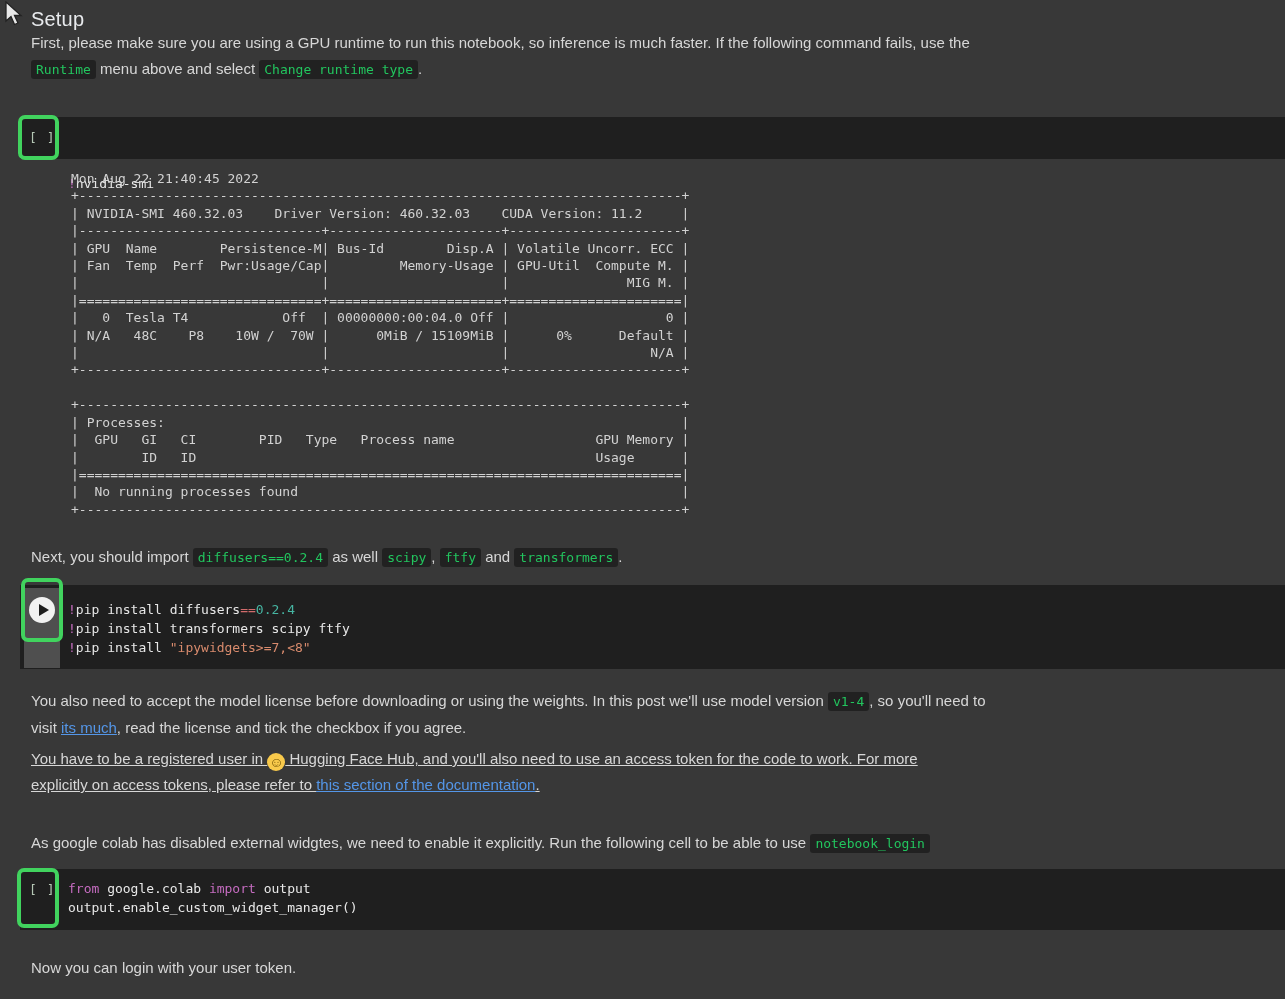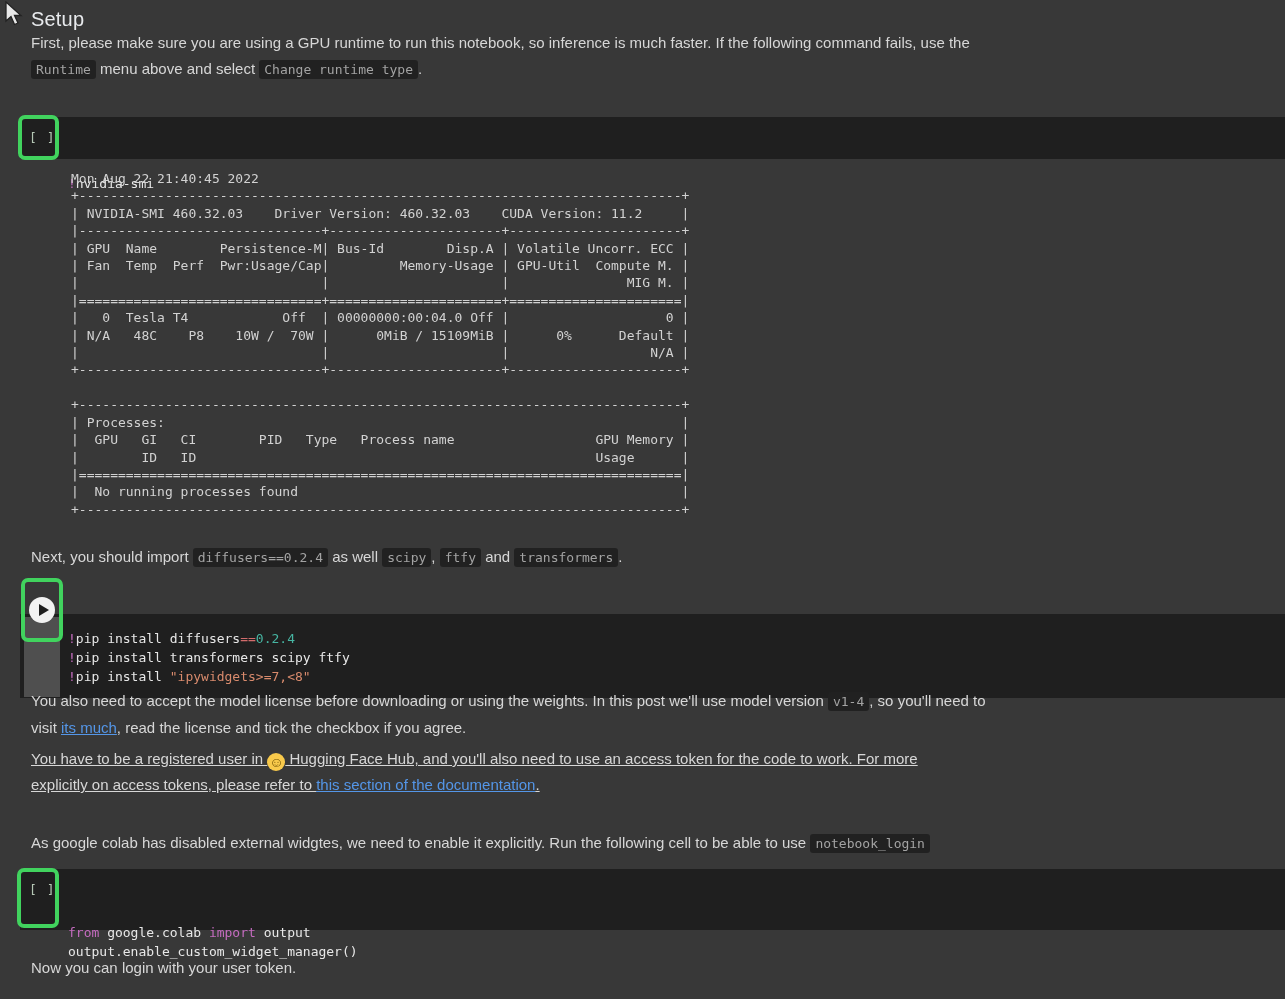--- a/index.html
+++ b/index.html
@@ -7,21 +7,21 @@
     width:1285px;height:999px;position:relative;overflow:hidden;
     background:#383838;
     font-family:"Liberation Sans","DejaVu Sans",sans-serif;
     color:#d9d9d9;
   }
   .mono{font-family:"DejaVu Sans Mono","Liberation Mono",monospace;}
   .abs{position:absolute;}
   .heading{left:31px;top:8px;font-size:20px;font-weight:500;color:#e8eaed;letter-spacing:.2px;}
   .para{left:31px;font-size:15px;line-height:26px;color:#d7d7d7;max-width:1180px;}
   .chip{
-    background:#212121;color:#a3a3a3;
+    background:#212121;color:#22c55e;
     font-family:"DejaVu Sans Mono","Liberation Mono",monospace;
     font-size:13px;padding:2px 5px;border-radius:3px;white-space:nowrap;
   }
   a.link{color:#5496e8;text-decoration:underline;cursor:pointer;}
   .cell{
     position:absolute;left:20px;right:0;background:#1f1f1f;
   }
   .code-line{font-size:13px;line-height:19px;white-space:pre;color:#e8e8e8;}
   .gutter-label{
     color:#b4c6b4;font-size:13px;letter-spacing:1px;
@@ -95,21 +95,21 @@
 |  GPU   GI   CI        PID   Type   Process name                  GPU Memory |
 |        ID   ID                                                   Usage      |
 |=============================================================================|
 |  No running processes found                                                 |
 +-----------------------------------------------------------------------------+</pre>
 
 <div class="abs para" style="top:544px;">
   <span>Next, you should import </span><span class="chip">diffusers==0.2.4</span><span> as well </span><span class="chip">scipy</span><span>, </span><span class="chip">ftfy</span><span> and </span><span class="chip">transformers</span><span>.</span>
 </div>
 
-<div class="cell" style="top:614px;height:84px;text-decoration:underline;">
+<div class="cell" style="top:585px;height:84px;text-decoration:underline;">
   <div class="gutter-grey" style="left:4px;top:3px;width:36px;height:80px;"></div>
   <div class="abs" style="left:48px;top:15px;">
     <div class="code-line mono"><span class="kw">!</span><span>pip install diffusers</span><span class="op">==</span><span class="num">0.2.4</span></div>
     <div class="code-line mono"><span class="kw">!</span><span>pip install transformers scipy ftfy</span></div>
     <div class="code-line mono"><span class="kw">!</span><span>pip install </span><span class="str">"ipywidgets&gt;=7,&lt;8"</span></div>
   </div>
 </div>
 <div class="play-btn" style="left:29px;top:597px;">
   <div class="play-tri"></div>
 </div>
@@ -124,21 +124,21 @@
   <span>You have to be a registered user in </span><span class="emoji-face">☺</span><span> Hugging Face Hub, and you'll also need to use an access token for the code to work. For more</span><br>
   <span>explicitly on access tokens, please refer to </span><a class="link">this section of the documentation</a><span>.</span>
 </div>
 
 <div class="abs para" style="top:830px;">
   <span>As google colab has disabled external widgtes, we need to enable it explicitly. Run the following cell to be able to use </span><span class="chip">notebook_login</span>
 </div>
 
 <div class="cell" style="top:869px;height:61px;">
   <div class="abs mono gutter-label" style="left:9px;top:13px;">[ ]</div>
-  <div class="abs" style="left:48px;top:10px;margin-top:44px;">
+  <div class="abs" style="left:48px;top:10px;">
     <div class="code-line mono"><span class="kw">from</span><span> google.colab </span><span class="kw">import</span><span> output</span></div>
     <div class="code-line mono"><span>output.enable_custom_widget_manager()</span></div>
   </div>
 </div>
 <div class="hl-box" style="left:17px;top:868px;width:34px;height:52px;"></div>
 
 <div class="abs para" style="top:955px;">
   <span>Now you can login with your user token.</span>
 </div>
 

